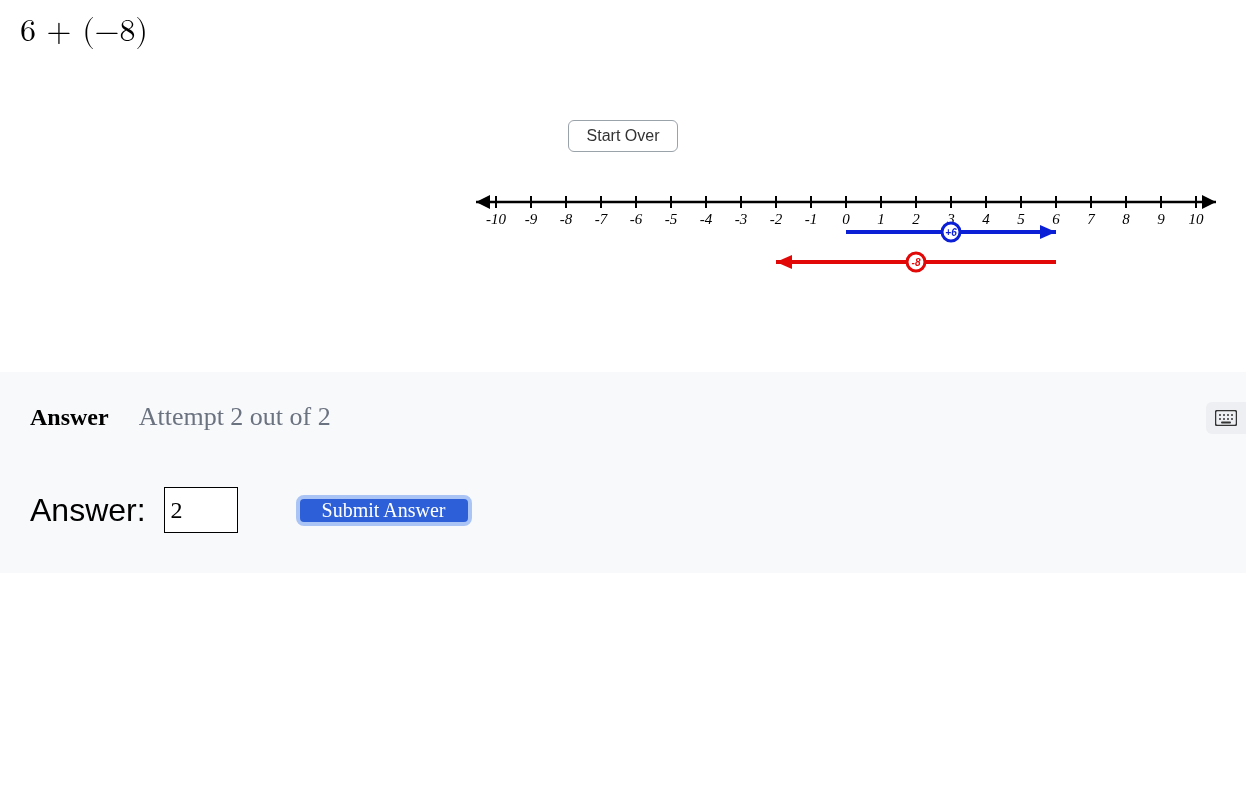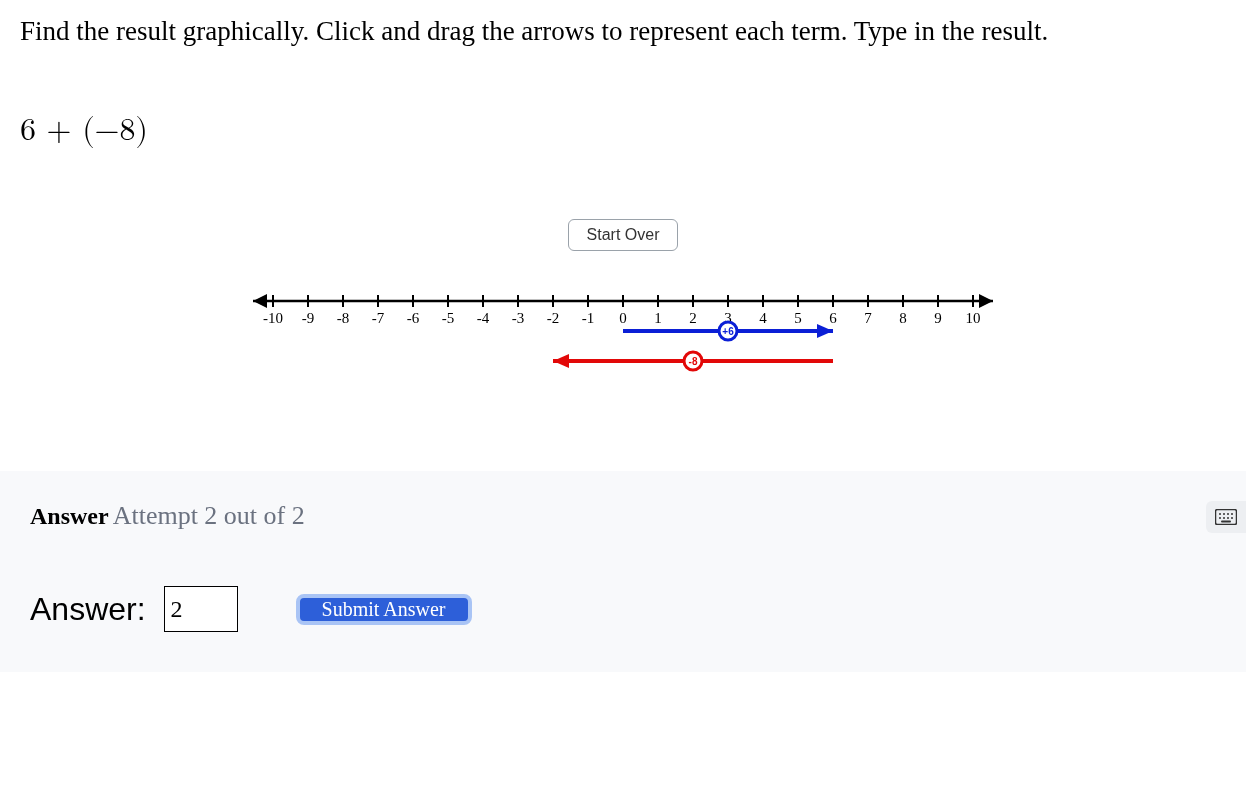--- a/index.html
+++ b/index.html
@@ -36,39 +36,40 @@
     border-radius: 6px;
     padding: 6px 18px;
     font-size: 16px;
     font-family: Arial, Helvetica, sans-serif;
     color: #333;
     background: #fff;
     cursor: pointer;
   }
   .numberline-wrap {
     display: flex;
-    justify-content: center;
+    justify-content: flex-end;
     margin-bottom: 70px;
+    font-style: italic;
   }
   .numberline {
     position: relative;
     width: 760px;
     height: 120px;
   }
   .answer-panel {
     background: #f8f9fb;
     padding: 30px 30px 40px 30px;
     box-sizing: border-box;
     margin-top: 20px;
     position: relative;
   }
   .answer-heading-row {
     display: flex;
     align-items: baseline;
-    gap: 4px;
+    gap: 30px;
     margin-bottom: 55px;
   }
   .answer-heading {
     font-family: Georgia, serif;
     font-weight: bold;
     font-size: 24px;
   }
   .attempt {
     font-family: Georgia, serif;
     font-size: 26px;
@@ -125,21 +126,20 @@
     font-family: Arial, Helvetica, sans-serif;
     font-size: 10px;
     font-weight: bold;
     text-anchor: middle;
   }
 </style>
 </head>
 <body>
 
 <div class="page">
-  <div class="instructions">Find the result graphically. Click and drag the arrows to represent each term. Type in the result.</div>
 
   <div class="expression">6 + (−8)</div>
 
   <div class="startover-wrap">
     <button class="startover">Start Over</button>
   </div>
 
   <div class="numberline-wrap">
     <div class="numberline">
       <svg width="760" height="120" viewBox="0 0 760 120">

